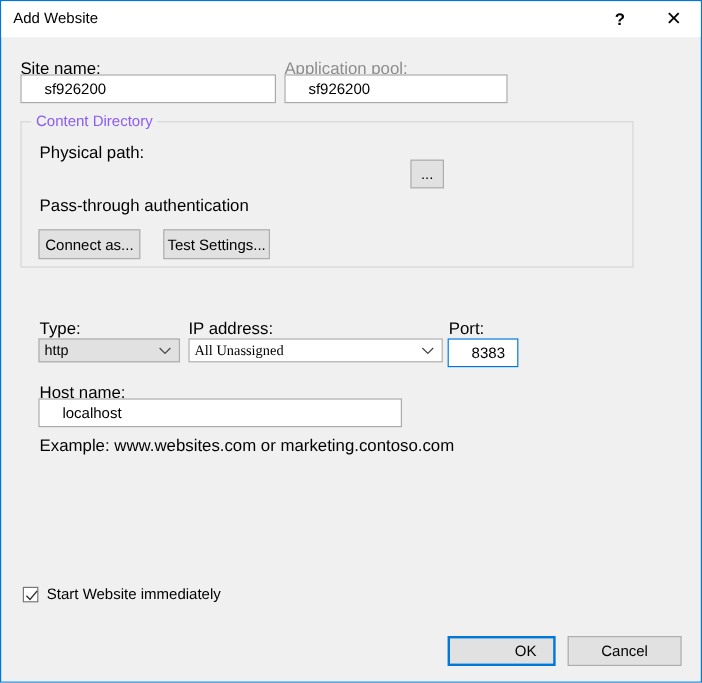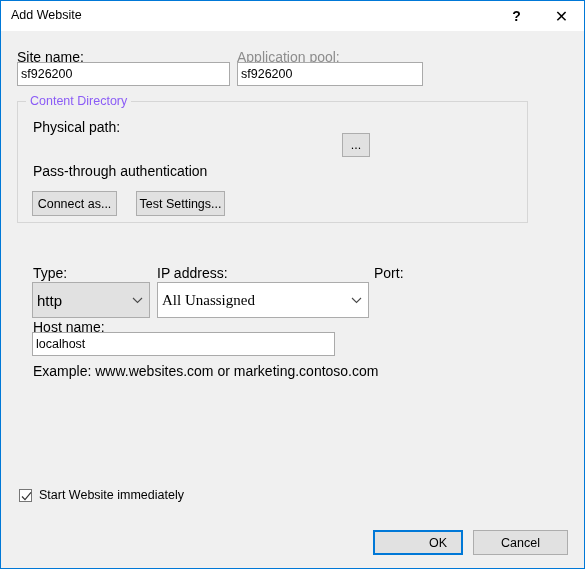--- a/index.html
+++ b/index.html
@@ -64,21 +64,21 @@
   .label.disabled { color: #8d8d8d; }
 
   .textbox {
     position: absolute;
     box-sizing: border-box;
     background: #ffffff;
     border: 1px solid #aaaaaa;
     font-family: "Liberation Sans", sans-serif;
     font-size: 12.5px;
     color: #000000;
-    padding: 0 3px;
+    padding: 0 19px;
     display: flex;
     align-items: center;
     height: 24px;
     overflow: hidden;
     white-space: nowrap;
   }
   .textbox.focused { border: 1px solid #0078d7; }
   .caret {
     display: inline-block;
     width: 1px;
@@ -103,24 +103,24 @@
     white-space: nowrap;
   }
   .button.default {
     border: 2px solid #0078d7;
     padding-left: 40px;
   }
 
   .combo {
     position: absolute;
     box-sizing: border-box;
-    height: 36px;
+    height: 20px;
     border: 1px solid #acacac;
     background: #ffffff;
-    font-size: 15px;
+    font-size: 12px;
     color: #000000;
     display: flex;
     align-items: center;
     padding-left: 4px;
     cursor: default;
     white-space: nowrap;
     overflow: hidden;
   }
   .combo.shaded { background: #e1e1e1; border-color: #acacac; }
   .combo .chev {
@@ -219,20 +219,24 @@
   <div class="combo" style="left:156px; top:281px; width:212px;font-family:Liberation Serif, serif;">
     <span>All Unassigned</span>
     <span class="chev">
       <svg width="11" height="7" viewBox="0 0 11 7">
           <path d="M1 1 L5.5 5.5 L10 1" stroke="#4a4a4a" stroke-width="1.1" fill="none"></path>
         </svg>
     </span>
   </div>
 
   <div class="label" style="left:373px; top:264px;">Port:</div>
+  <div class="textbox focused" style="left:372px; top:281px; width:59px;">
+    <span>8383</span>
+      <span class="caret"></span>
+  </div>
 
   <div class="label" style="left:32px; top:318px;">Host name:</div>
   <div class="textbox" style="left:31px; top:331px; width:303px;">localhost</div>
 
   <div class="label" style="left:32px; top:362px;">Example: www.websites.com or marketing.contoso.com</div>
 
   <div class="checkbox-row" style="left:18px; top:487px;">
     <span class="checkbox-box">
       <svg width="11" height="11" viewBox="0 0 11 11">
         <path d="M1 5.5 L4 8.6 L10 1.4" stroke="#333333" stroke-width="1.2" fill="none"></path>

